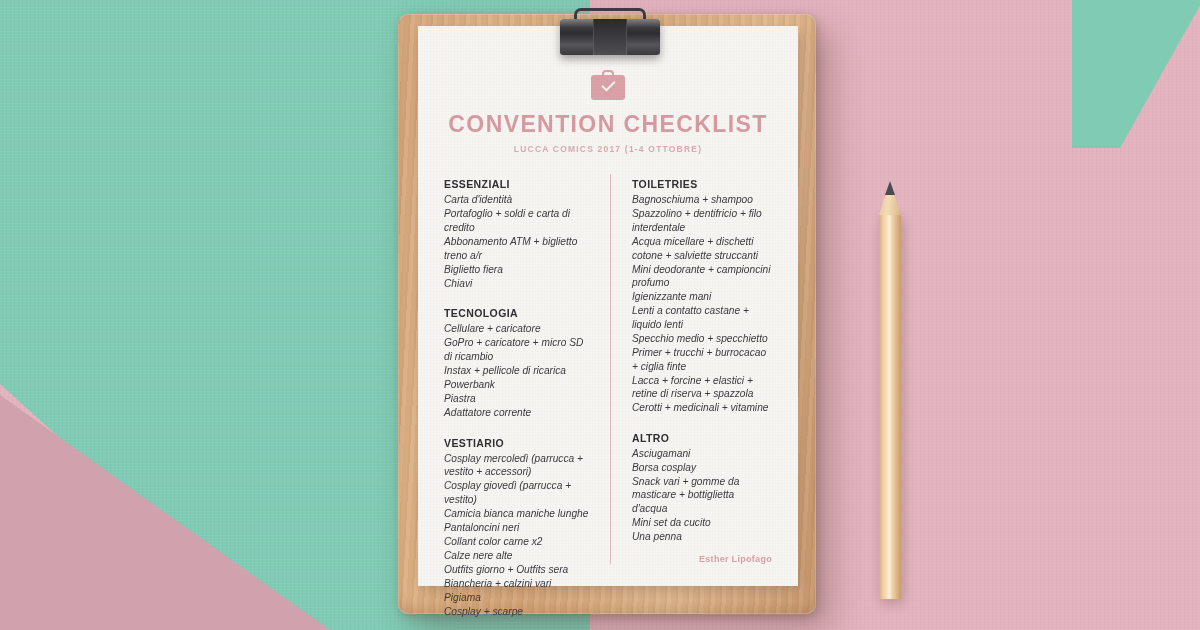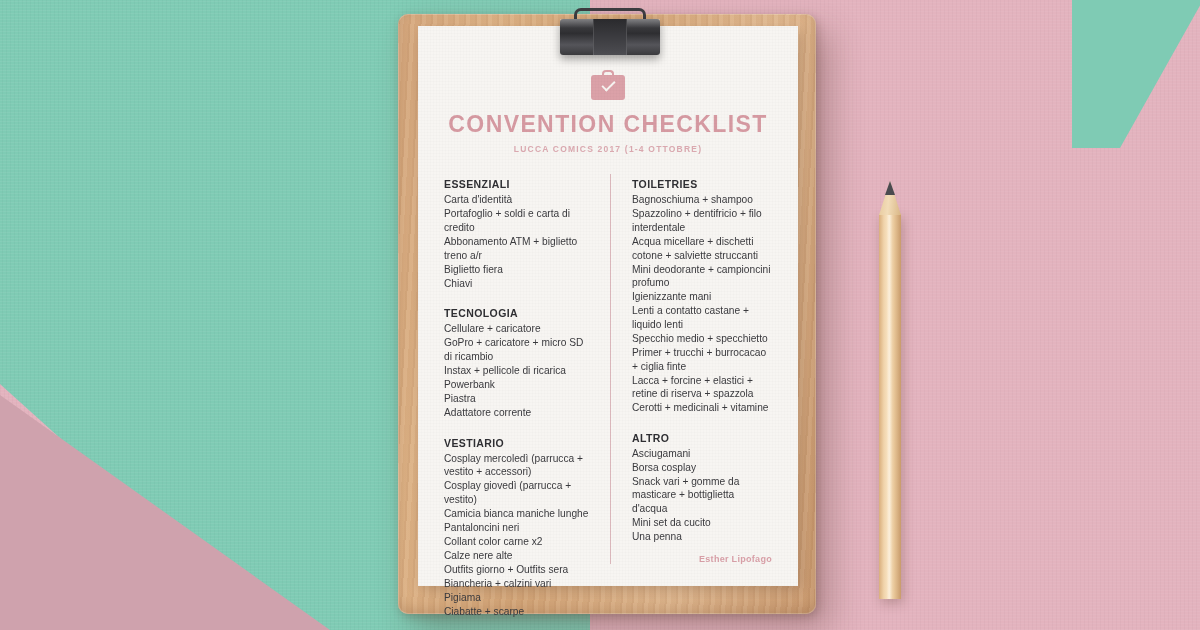--- a/index.html
+++ b/index.html
@@ -191,20 +191,21 @@
     letter-spacing: 0.4px;
     margin-bottom: 3px;
   }
   .sec + .sec { margin-top: 17px; }
   .items { list-style: none; }
   .items li {
     font-size: 10.2px;
     line-height: 1.33;
     color: #3a3a3e;
     margin-bottom: 0.5px;
+    font-style: italic;
   }
 
   .signature {
     position: absolute;
     right: 26px; bottom: 22px;
     font-size: 9px;
     font-weight: bold;
     color: #d9a0a8;
     letter-spacing: 0.3px;
   }
@@ -271,21 +272,21 @@
           <ul class="items">
             <li>Cosplay mercoledì (parrucca + vestito + accessori)</li>
             <li>Cosplay giovedì (parrucca + vestito)</li>
             <li>Camicia bianca maniche lunghe</li>
             <li>Pantaloncini neri</li>
             <li>Collant color carne x2</li>
             <li>Calze nere alte</li>
             <li>Outfits giorno + Outfits sera</li>
             <li>Biancheria + calzini vari</li>
             <li>Pigiama</li>
-            <li>Ciabatte + scarpe</li>
+            <li>Cosplay + scarpe</li>
           </ul>
         </div>
 
       </div>
 
       <div class="col right">
 
         <div class="sec">
           <div class="sec-title">TOILETRIES</div>
           <ul class="items">

